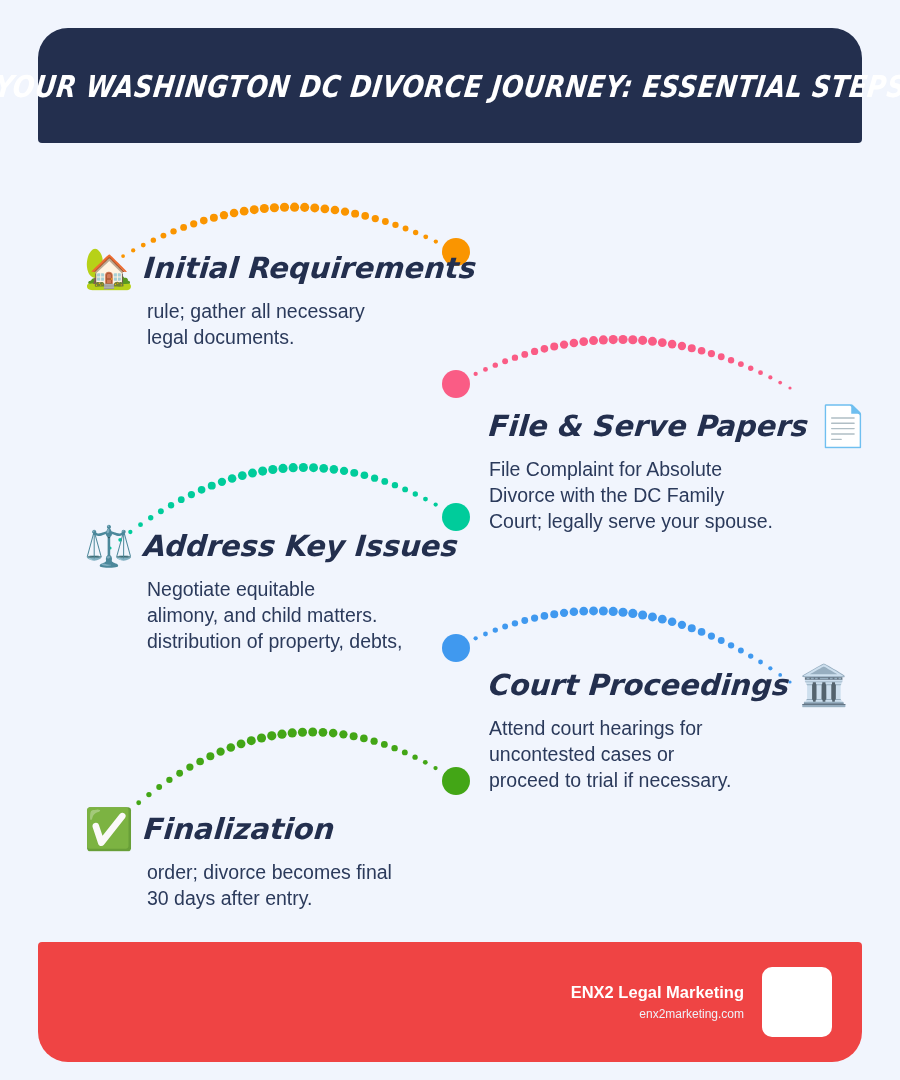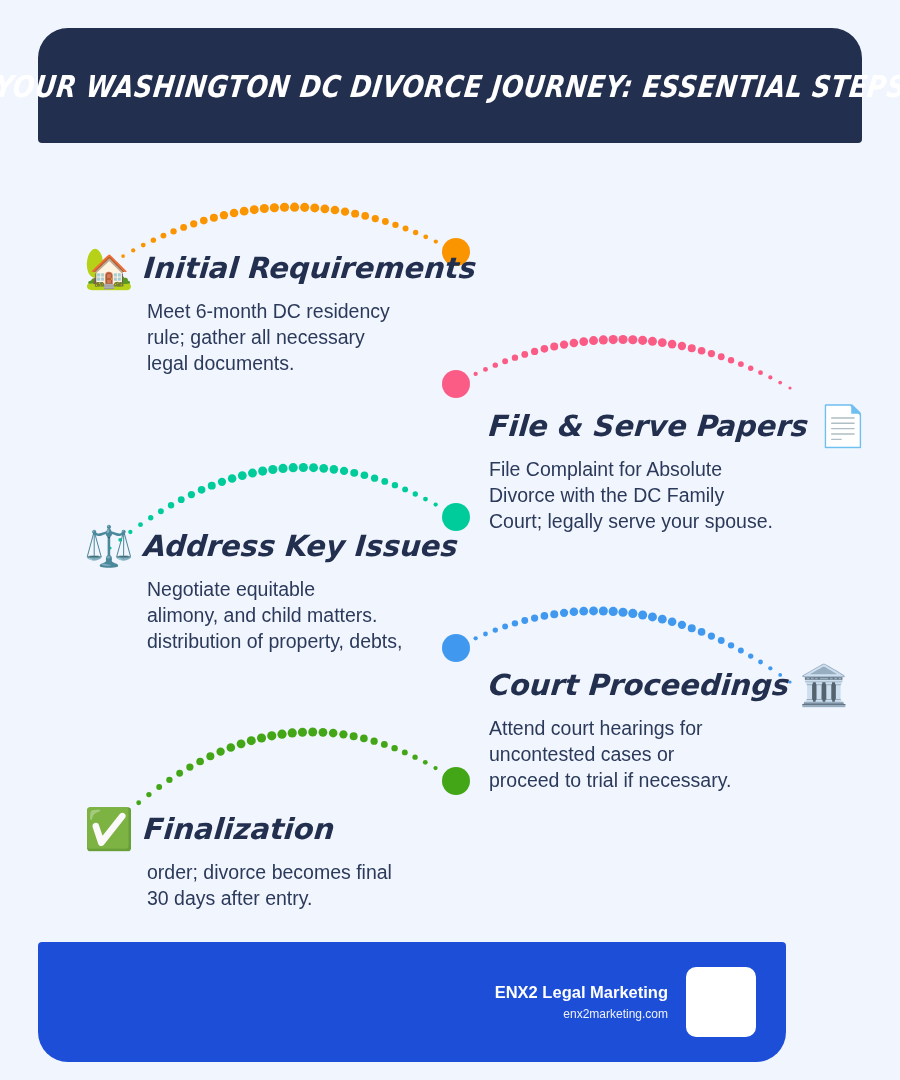--- a/index.html
+++ b/index.html
@@ -97,23 +97,23 @@
   .step.left .step-body { margin-left: 63px; }
   
   .step.right .step-head { flex-direction: row; }
   .step.right .step-body { margin-left: 0px; }
 
   
   .footer-bar {
     position: absolute;
     left: 38px;
     top: 942px;
-    width: 748px;
+    width: 824px;
     height: 120px;
-    background: #1d4ed8;
+    background: #ef4444;
     border-radius: 4px 4px 30px 30px;
   }
   .footer-inner {
     position: absolute;
     right: 30px;
     top: 0;
     height: 120px;
     display: flex;
     align-items: center;
     gap: 18px;
@@ -339,21 +339,20 @@
       <circle cx="456" cy="648" r="14" fill="#4099ef"></circle>
       <circle cx="456" cy="781" r="14" fill="#43a616"></circle>
     </svg>
 
   <div class="step left" style="left:84px; top:244px;">
     <div class="step-head">
       <span class="step-emoji">🏡</span>
       <span class="step-title">Initial Requirements</span>
     </div>
     <div class="step-body">
-      <div>Meet 6-month DC residency</div>
       <div>rule; gather all necessary</div>
       <div>legal documents.</div>
     </div>
   </div>
 
   <div class="step right" style="left:489px; top:402px;">
     <div class="step-head">
       <span class="step-title">File &amp; Serve Papers</span>
       <span class="step-emoji">📄</span>
     </div>

